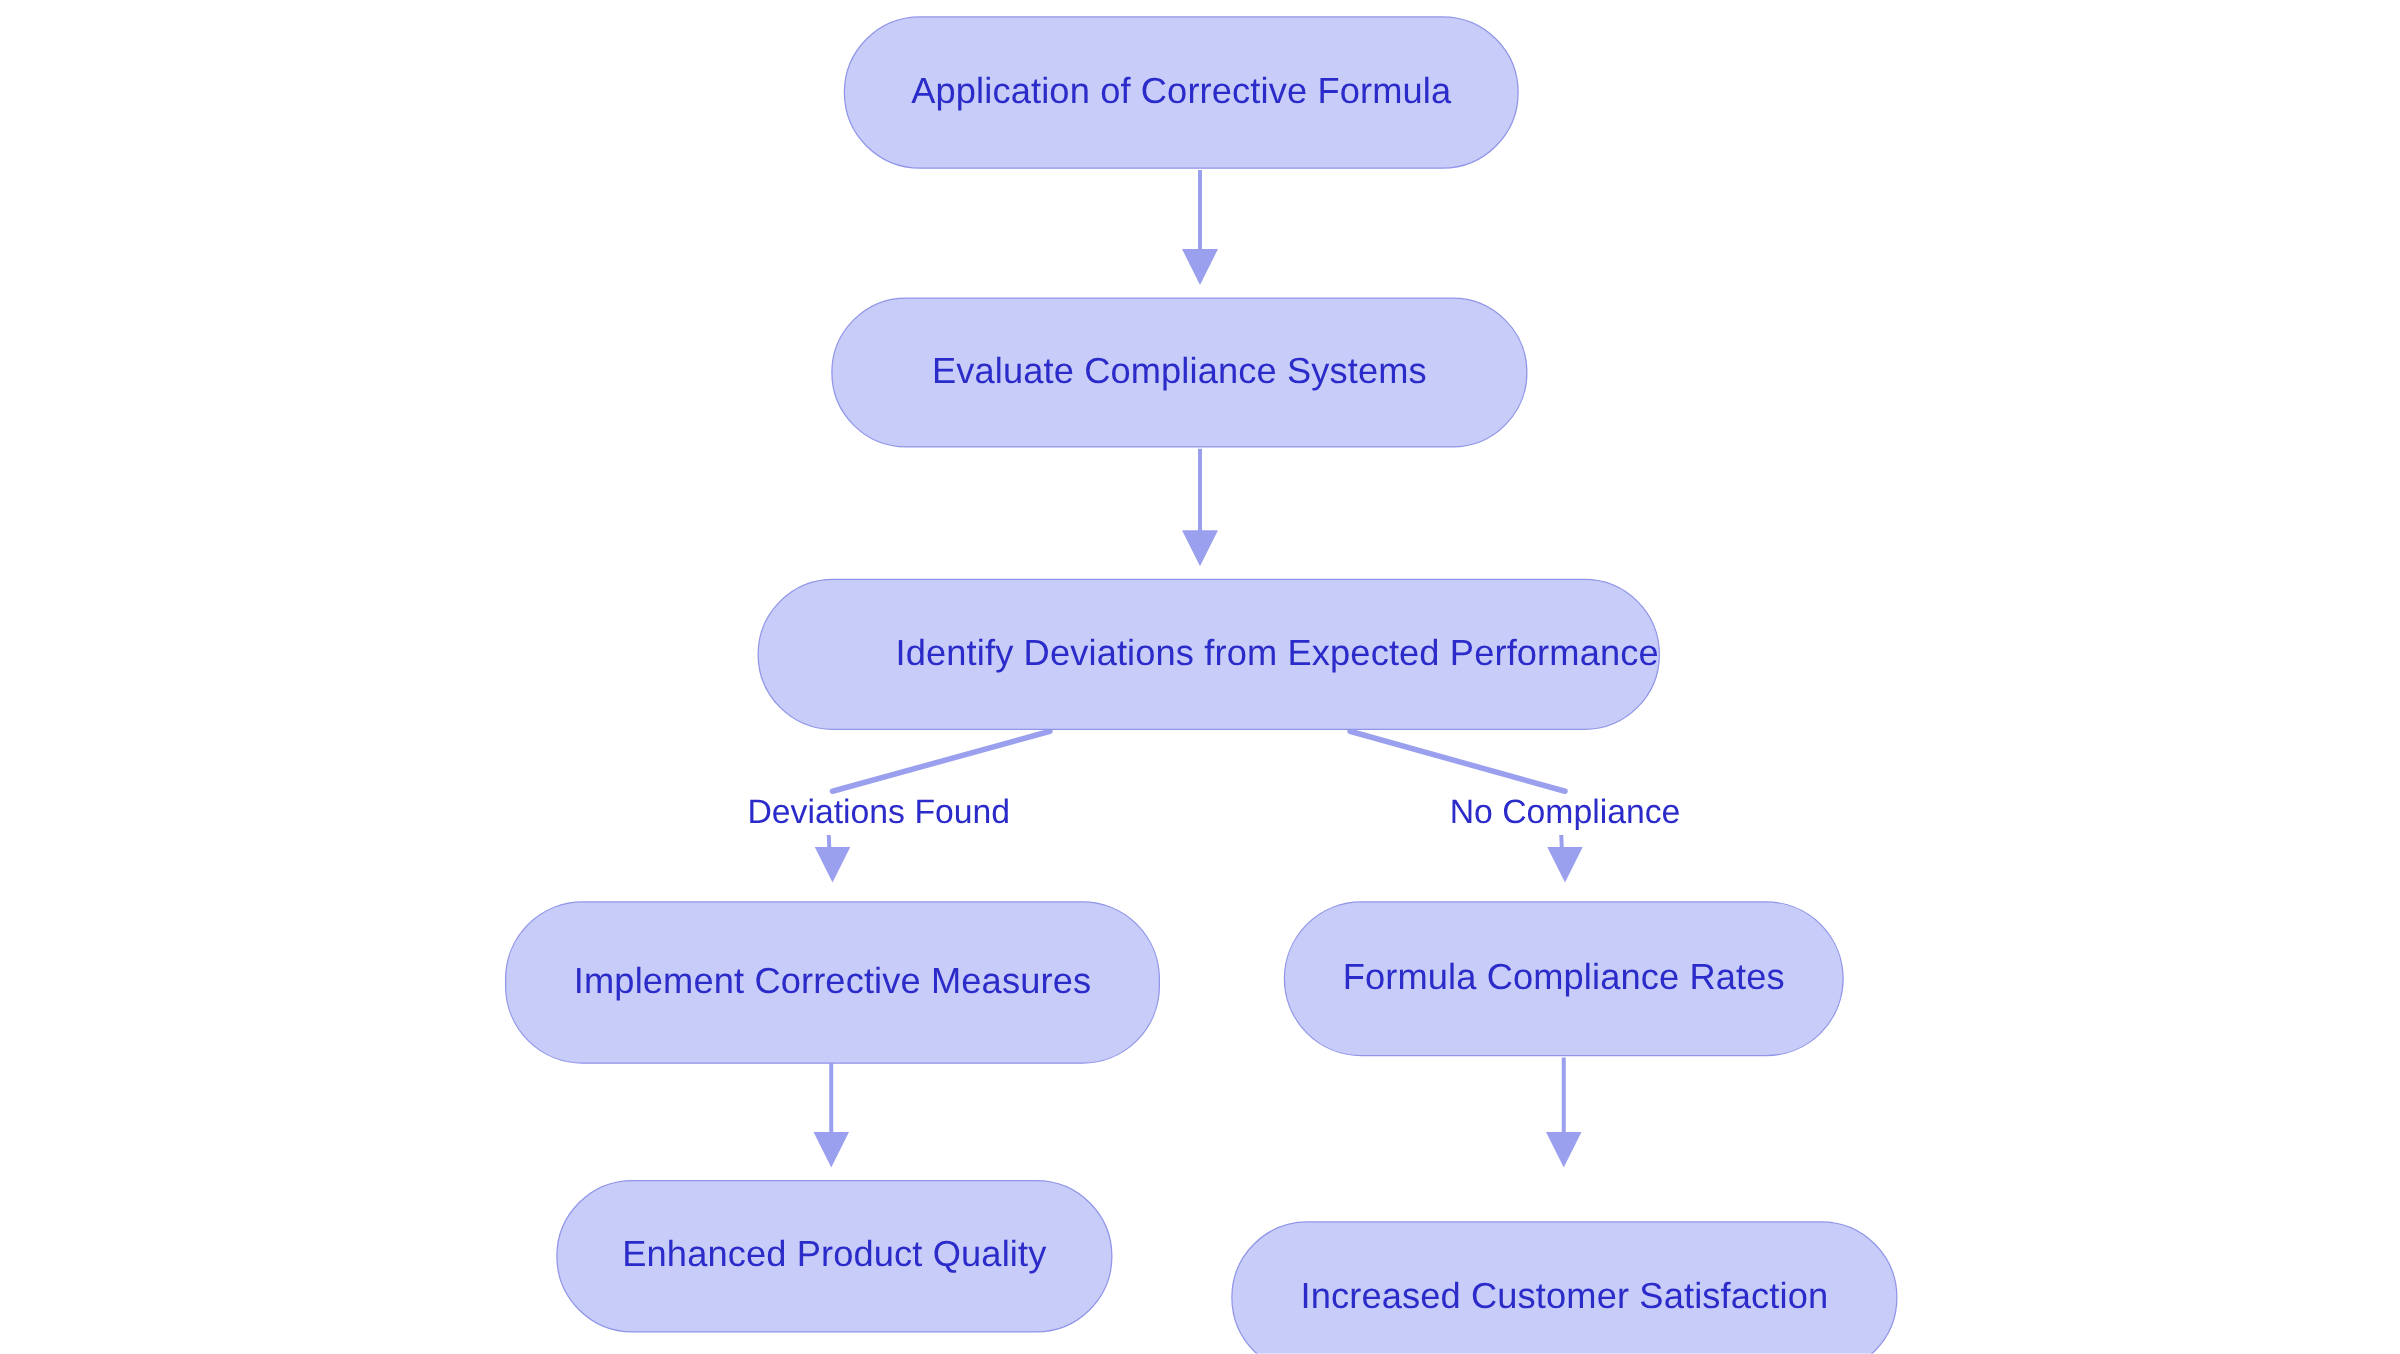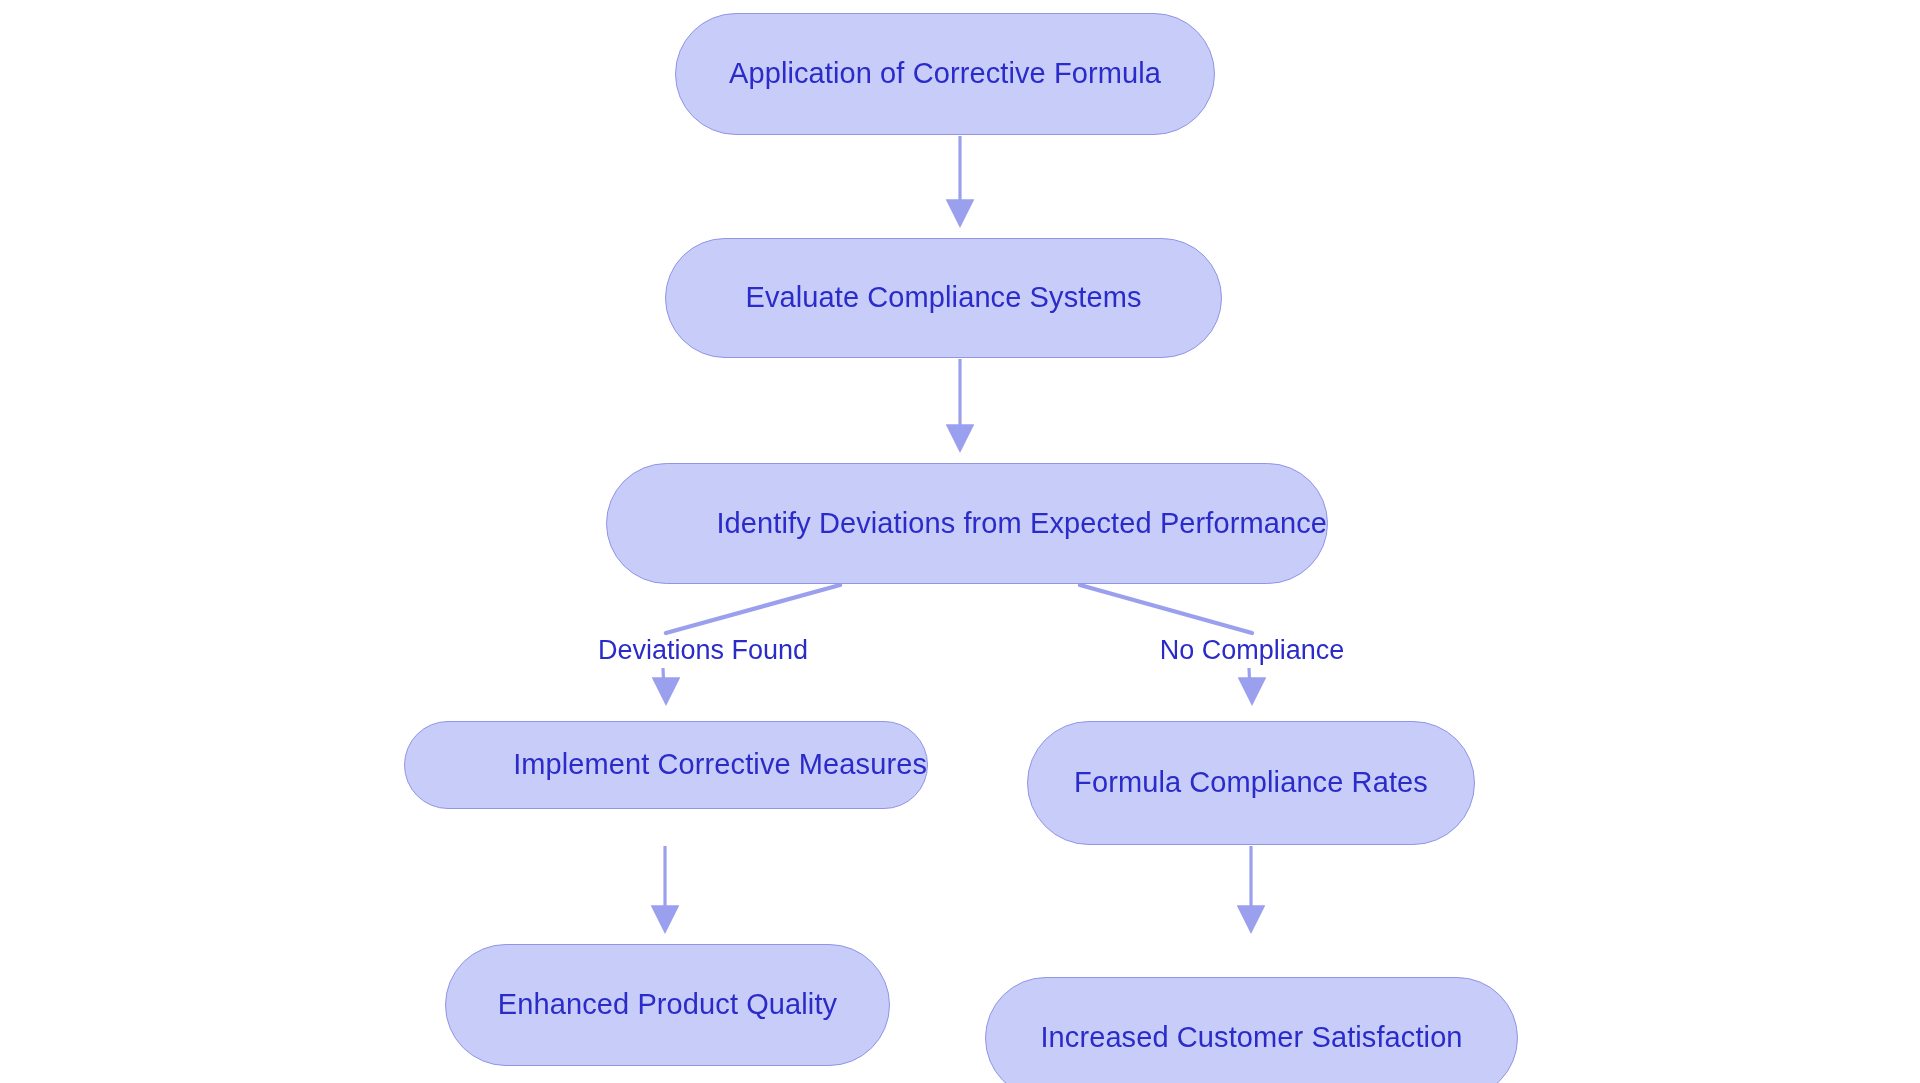--- a/index.html
+++ b/index.html
@@ -51,21 +51,21 @@
     font-size: 27px;
     font-weight: 400;
     white-space: nowrap;
     background: transparent;
     transform: translate(-50%, -50%);
   }
   
   #node-n1 { left: 675px;  top: 13px;  width: 540px; height: 122px; }
   #node-n2 { left: 665px;  top: 238px; width: 557px; height: 120px; }
   #node-n3 { left: 606px;  top: 463px; width: 722px; height: 121px; justify-content: flex-end; }
-  #node-n4 { left: 404px;  top: 721px; width: 524px; height: 88px; justify-content: flex-end; }
+  #node-n4 { left: 404px;  top: 721px; width: 524px; height: 130px; }
   #node-n5 { left: 1027px; top: 721px; width: 448px; height: 124px; }
   #node-n6 { left: 445px;  top: 944px; width: 445px; height: 122px; }
   #node-n7 { left: 985px;  top: 944px; width: 533px; height: 122px; margin-top: 33px; }
 
   #edge-label-yes { left: 663px; top: 650px; margin-left: 40px; }
   #edge-label-no  { left: 1252px; top: 650px; }
 </style>
 </head>
 <body>
 

